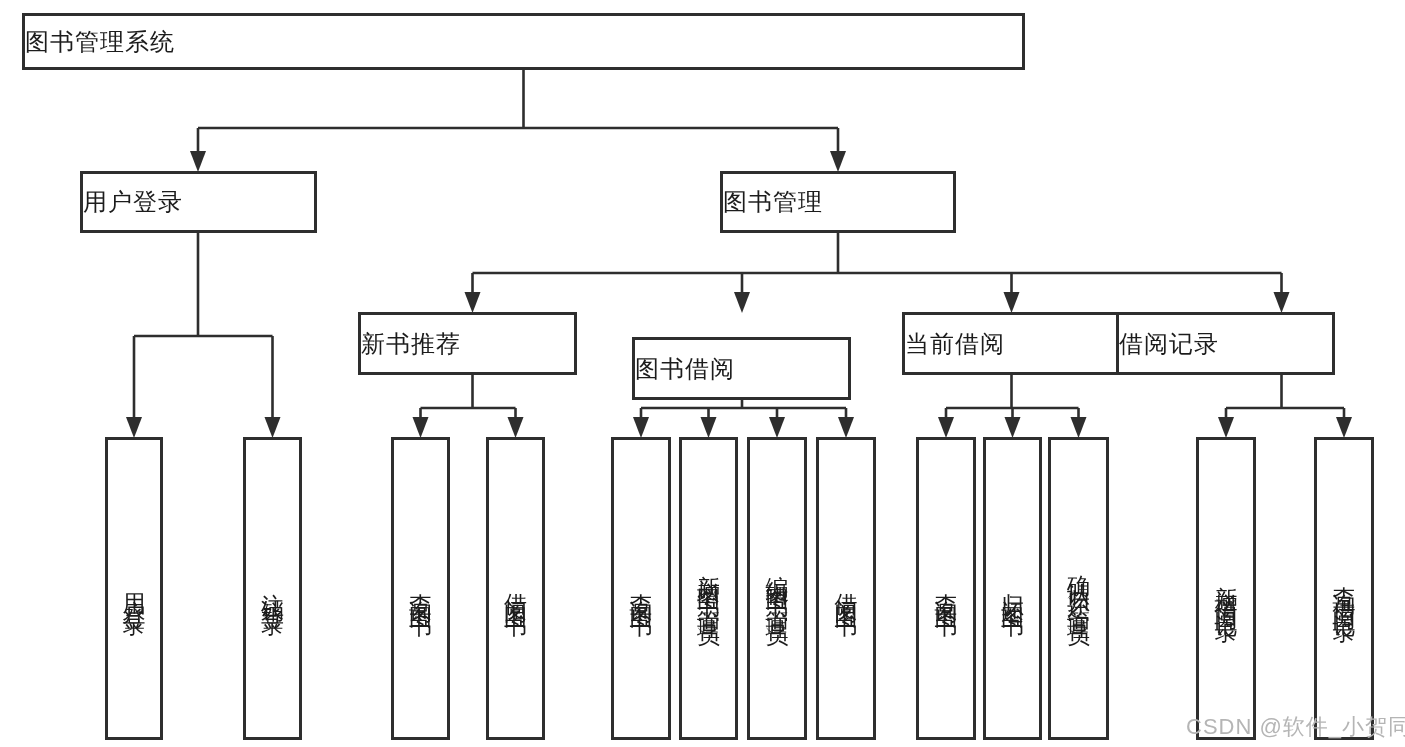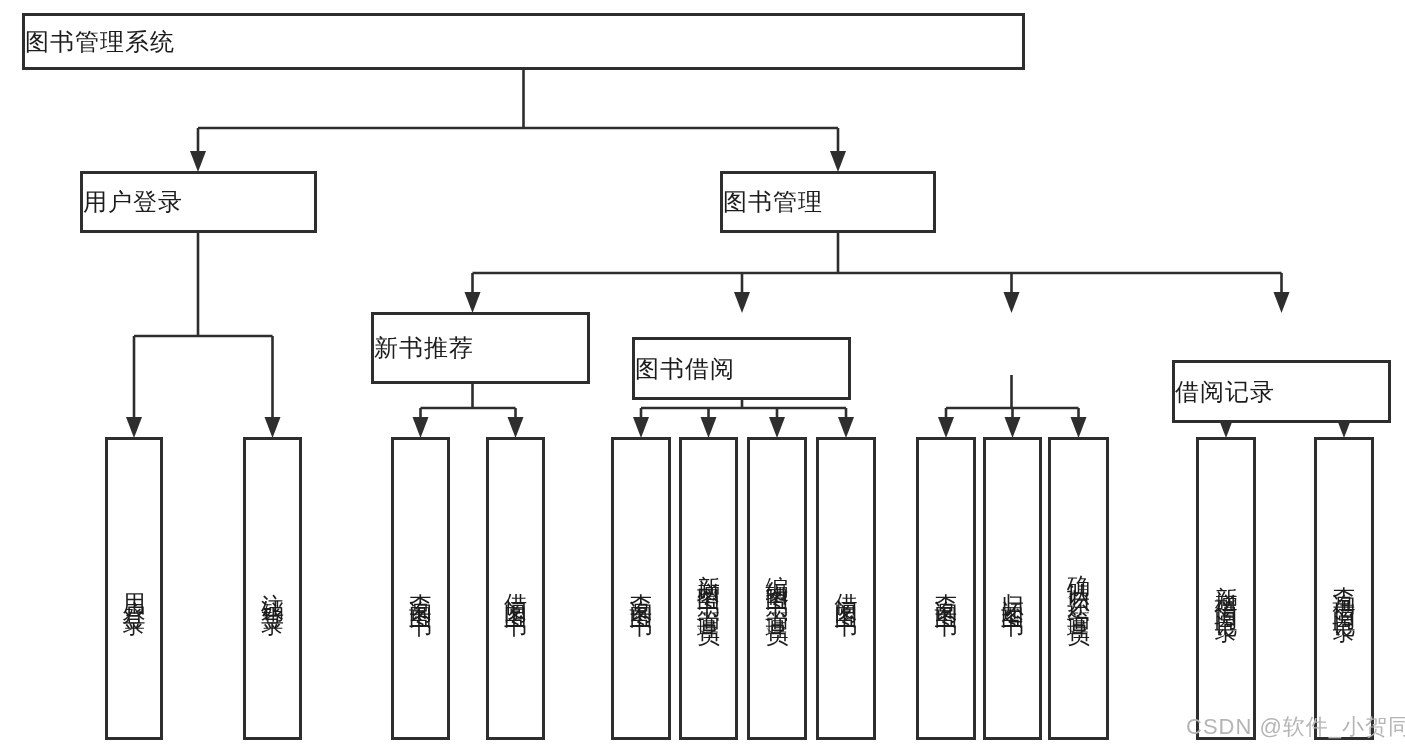--- a/index.html
+++ b/index.html
@@ -75,31 +75,34 @@
     <polygon points="1336,417 1352,417 1344,438"></polygon>
   </svg>
 
   <div class="box box-h" style="left:22px;top:13px;width:1003px;height:57px;">
     <span>图书管理系统</span>
   </div>
 
   <div class="box box-h" style="left:80px;top:171px;width:237px;height:62px;">
     <span>用户登录</span>
   </div>
-  <div class="box box-h" style="left:720px;top:171px;width:216px;height:62px;">
+  <div class="box box-h" style="left:720px;top:171px;width:236px;height:62px;">
     <span>图书管理</span>
   </div>
 
-  <div class="box box-h" style="left:371px;top:312px;width:219px;height:72px;">
+  <div class="box box-h" style="left:358px;top:312px;width:219px;height:63px;">
     <span>新书推荐</span>
   </div>
   <div class="box box-h" style="left:632px;top:312px;width:219px;height:63px;margin-top:25px;">
     <span>图书借阅</span>
   </div>
-  <div class="box box-h" style="left:1172px;top:312px;width:219px;height:63px;margin-top:48px;">
+  <div class="box box-h" style="left:902px;top:312px;width:219px;height:63px;">
+    <span>当前借阅</span>
+  </div>
+  <div class="box box-h" style="left:1116px;top:312px;width:219px;height:63px;">
     <span>借阅记录</span>
   </div>
 
   <div class="box box-leaf" style="left:105px;top:437px;width:58px;height:303px;">
     <span>用户登录</span>
   </div>
   <div class="box box-leaf" style="left:243px;top:437px;width:59px;height:303px;">
     <span>注销登录</span>
   </div>
   <div class="box box-leaf" style="left:391px;top:437px;width:59px;height:303px;">

